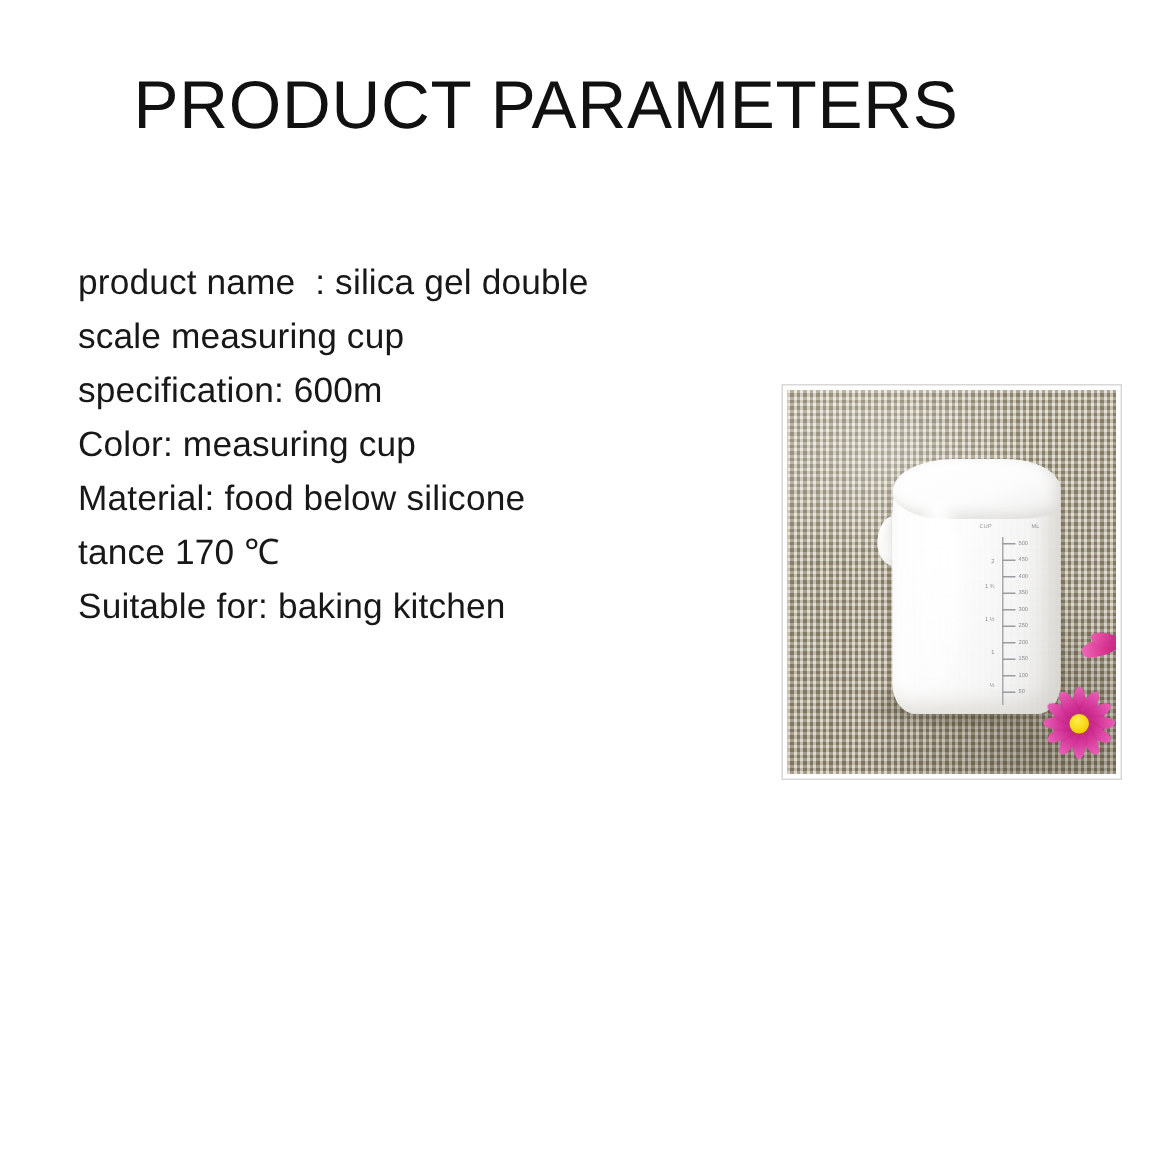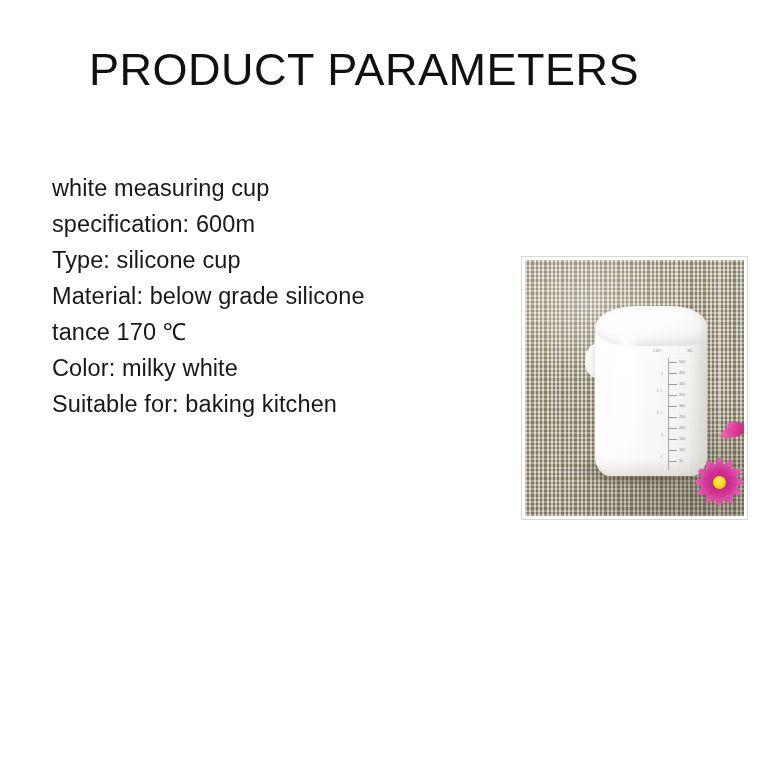--- a/index.html
+++ b/index.html
@@ -268,26 +268,26 @@
     background: linear-gradient(100deg, #ef5fb2 0%, #ce2f8a 70%);
     transform: rotate(12deg);
   }
 </style>
 </head>
 <body>
 
 <div class="page-title">PRODUCT PARAMETERS</div>
 
 <div class="spec-list">
-  <div class="spec-line">white measuring cup</div>
+  <div class="spec-line">product name  : silica gel double</div>
+  <div class="spec-line">scale measuring cup</div>
   <div class="spec-line">specification: 600m</div>
-  <div class="spec-line">Type: silicone cup</div>
-  <div class="spec-line">Material: below grade silicone</div>
+  <div class="spec-line">Color: measuring cup</div>
+  <div class="spec-line">Material: food below silicone</div>
   <div class="spec-line">tance 170 ℃</div>
-  <div class="spec-line">Color: milky white</div>
   <div class="spec-line">Suitable for: baking kitchen</div>
 </div>
 
 <div class="photo-frame">
   <div class="photo">
 
     <div class="mat"></div>
     <div class="mat-shade"></div>
 
     <div class="cup-shadow"></div>

